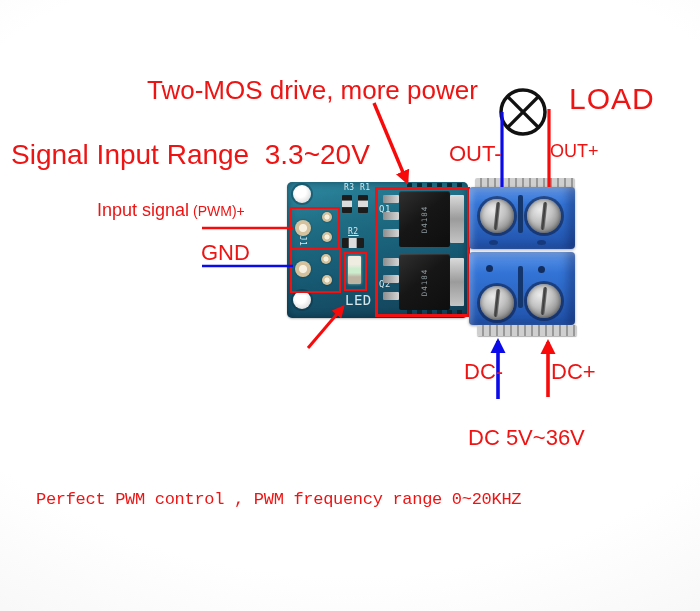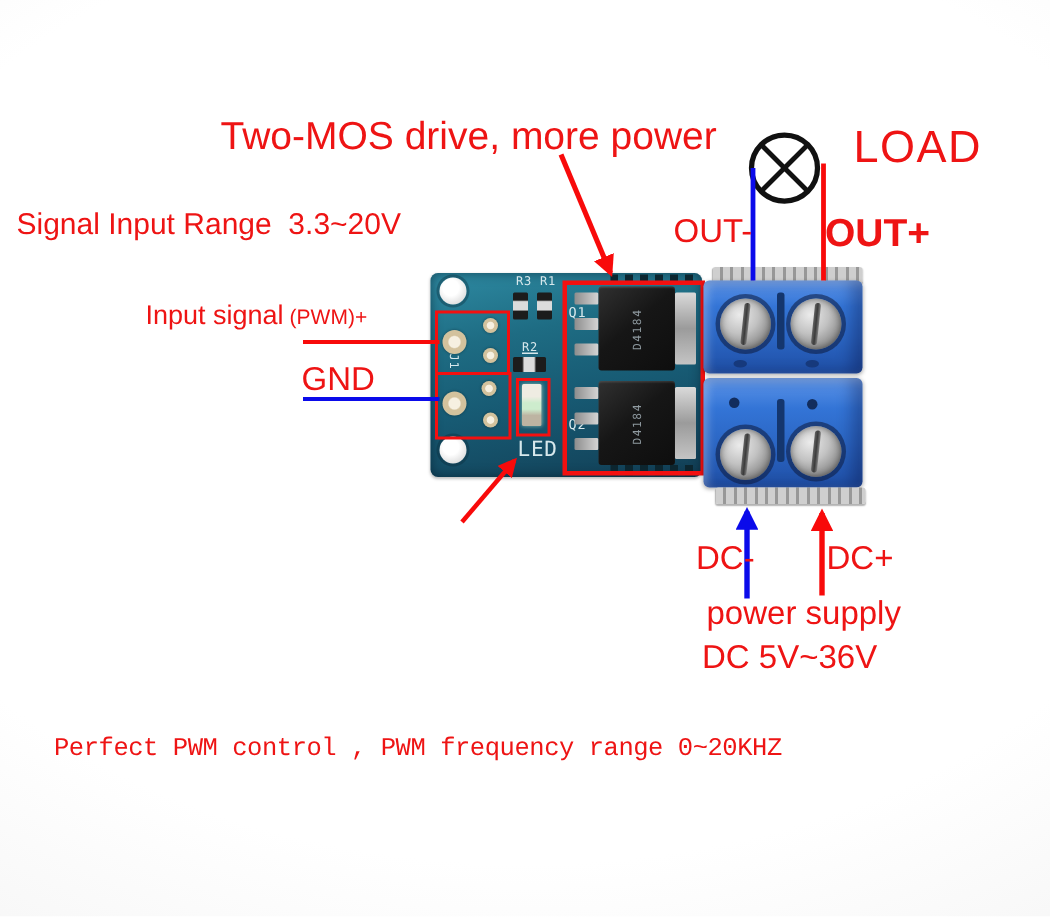--- a/index.html
+++ b/index.html
@@ -4,23 +4,23 @@
 <style>
   html,body{margin:0;padding:0;background:#fff;}
   .canvas{
     position:relative;width:700px;height:611px;overflow:hidden;
     background:radial-gradient(120% 95% at 50% 42%, #ffffff 55%, #f4f4f4 84%, #e9e9e9 100%);
     font-family:"Liberation Sans", sans-serif;
   }
   .t{position:absolute;color:#ee1414;white-space:nowrap;line-height:1.05;}
   .title{left:147px;top:77px;font-size:26px;}
   .load{left:569px;top:83px;font-size:30px;letter-spacing:1px;}
-  .sigrange{left:11px;top:140px;font-size:20px;white-space:pre;}
+  .sigrange{left:11px;top:140px;font-size:28px;white-space:pre;}
   .outminus{left:449px;top:142px;font-size:22px;}
-  .outplus{left:550px;top:142px;font-size:26px;font-weight:bold;}
+  .outplus{left:550px;top:142px;font-size:18px;}
   .inputsig{left:97px;top:201px;font-size:18px;}
   .inputsig .small{font-size:14px;margin-left:4px;}
   .gnd{left:201px;top:241px;font-size:22px;}
   .switching{left:134px;top:339px;font-size:24px;}
   .dcminus{left:464px;top:360px;font-size:22px;}
   .dcplus{left:551px;top:360px;font-size:22px;}
   .powersupply{left:471px;top:397px;font-size:22px;}
   .dcrange{left:468px;top:426px;font-size:22px;}
   .footer{left:36px;top:491px;font-size:17px;letter-spacing:-0.3px;font-family:Liberation Mono, monospace;}
 
@@ -191,17 +191,16 @@
   <div class="t title">Two-MOS drive, more power</div>
   <div class="t sigrange">Signal Input Range  3.3~20V</div>
   <div class="t outminus">OUT-</div>
   <div class="t outplus">OUT+</div>
   <div class="t inputsig">
     <span>Input signal</span><span class="small">(PWM)+</span>
   </div>
   <div class="t gnd">GND</div>
   <div class="t dcminus">DC-</div>
   <div class="t dcplus">DC+</div>
-  <div class="t powersupply">power supply</div>
   <div class="t dcrange">DC 5V~36V</div>
   <div class="t footer">Perfect PWM control , PWM frequency range 0~20KHZ</div>
 
 </div>
 
 </body></html>

